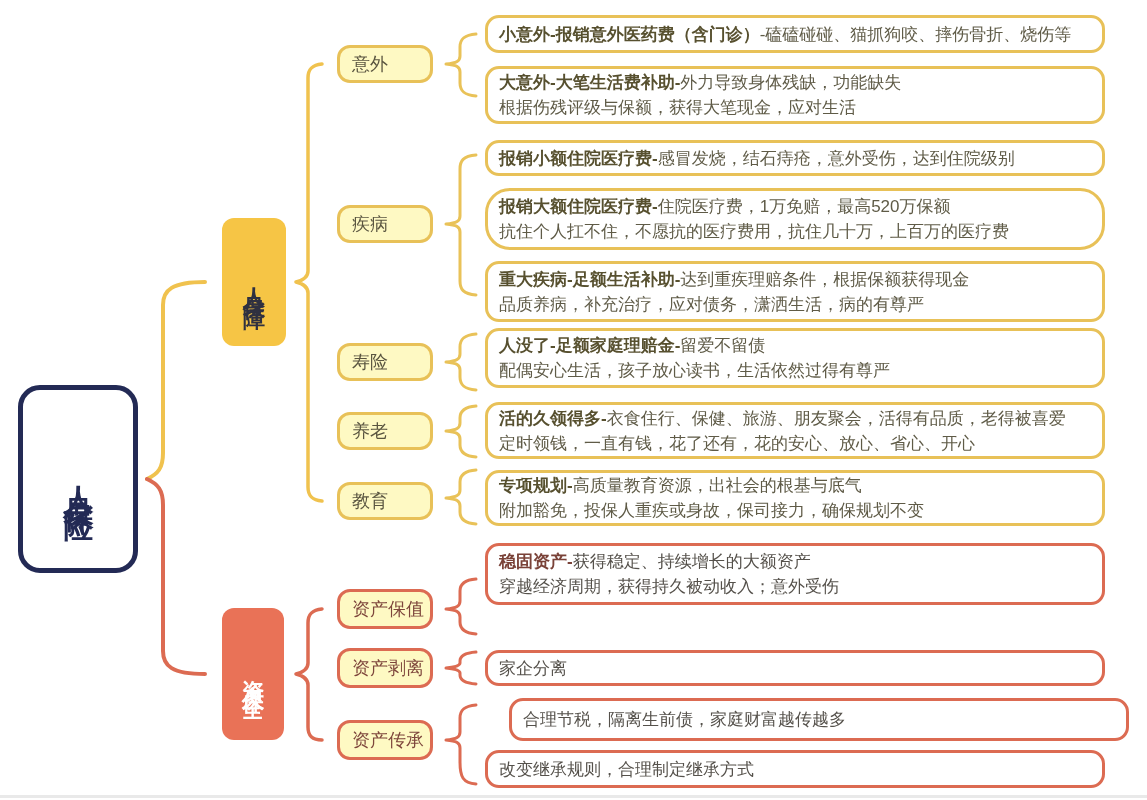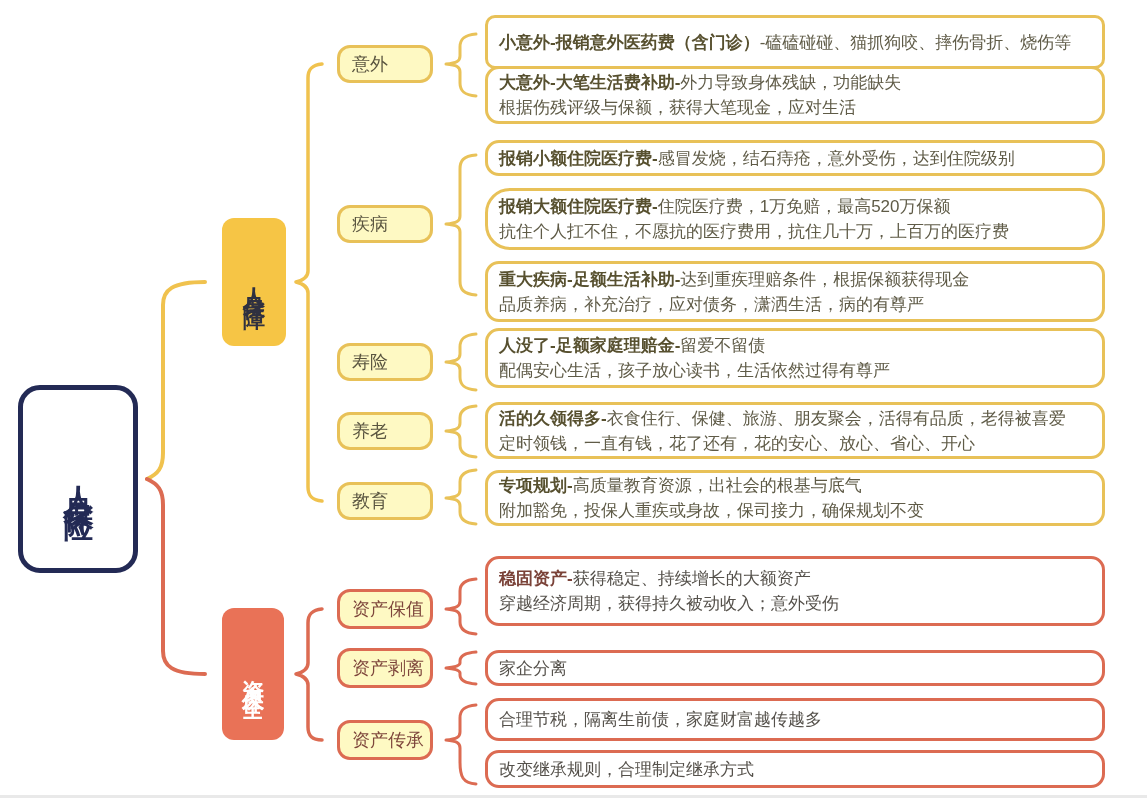--- a/index.html
+++ b/index.html
@@ -106,21 +106,21 @@
   <div class="mid red" style="top:589px;">
     <span>资产保值</span>
   </div>
   <div class="mid red" style="top:648px;">
     <span>资产剥离</span>
   </div>
   <div class="mid red" style="top:720px;">
     <span>资产传承</span>
   </div>
 
-  <div class="leaf gold" style="top:15px;height:54px;border-radius:10px;">
+  <div class="leaf gold" style="top:15px;height:38px;">
     <div><span class="b">小意外-报销意外医药费（含门诊）</span><span>-磕磕碰碰、猫抓狗咬、摔伤骨折、烧伤等</span></div>
   </div>
 
   <div class="leaf gold" style="top:66px;height:58px;">
     <div><span class="b">大意外-大笔生活费补助-</span><span>外力导致身体残缺，功能缺失</span></div>
     <div>根据伤残评级与保额，获得大笔现金，应对生活</div>
   </div>
 
   <div class="leaf gold" style="top:140px;height:36px;">
     <div><span class="b">报销小额住院医疗费-</span><span>感冒发烧，结石痔疮，意外受伤，达到住院级别</span></div>
@@ -144,30 +144,30 @@
   <div class="leaf gold" style="top:402px;height:57px;">
     <div><span class="b">活的久领得多-</span><span>衣食住行、保健、旅游、朋友聚会，活得有品质，老得被喜爱</span></div>
     <div>定时领钱，一直有钱，花了还有，花的安心、放心、省心、开心</div>
   </div>
 
   <div class="leaf gold" style="top:470px;height:56px;">
     <div><span class="b">专项规划-</span><span>高质量教育资源，出社会的根基与底气</span></div>
     <div>附加豁免，投保人重疾或身故，保司接力，确保规划不变</div>
   </div>
 
-  <div class="leaf red" style="top:556px;height:70px;">
+  <div class="leaf red" style="top:543px;height:62px;">
     <div><span class="b">稳固资产-</span><span>获得稳定、持续增长的大额资产</span></div>
     <div>穿越经济周期，获得持久被动收入；意外受伤</div>
   </div>
 
   <div class="leaf red" style="top:650px;height:36px;">
     <div><span>家企分离</span></div>
   </div>
 
-  <div class="leaf red" style="top:698px;height:43px;">
+  <div class="leaf red" style="top:698px;height:43px;margin-left:24px;">
     <div><span>合理节税，隔离生前债，家庭财富越传越多</span></div>
   </div>
 
   <div class="leaf red" style="top:750px;height:38px;">
     <div><span>改变继承规则，合理制定继承方式</span></div>
   </div>
 
   <div class="bottom-edge"></div>
 </div>
 

